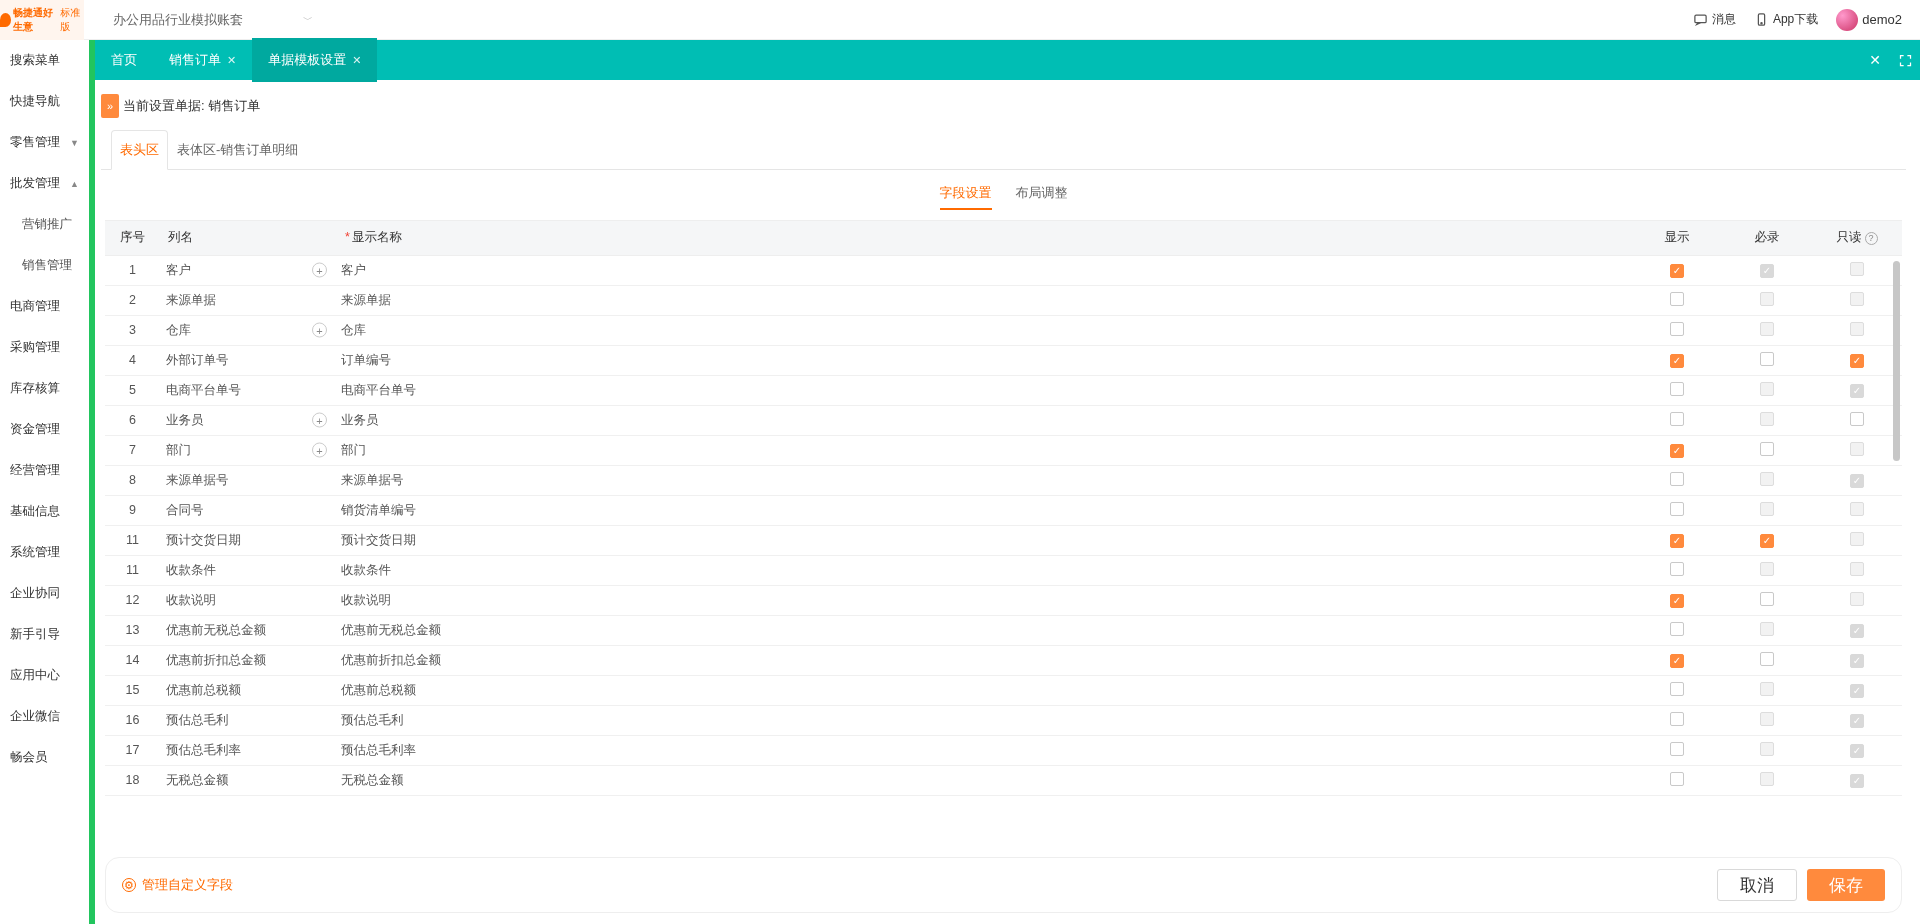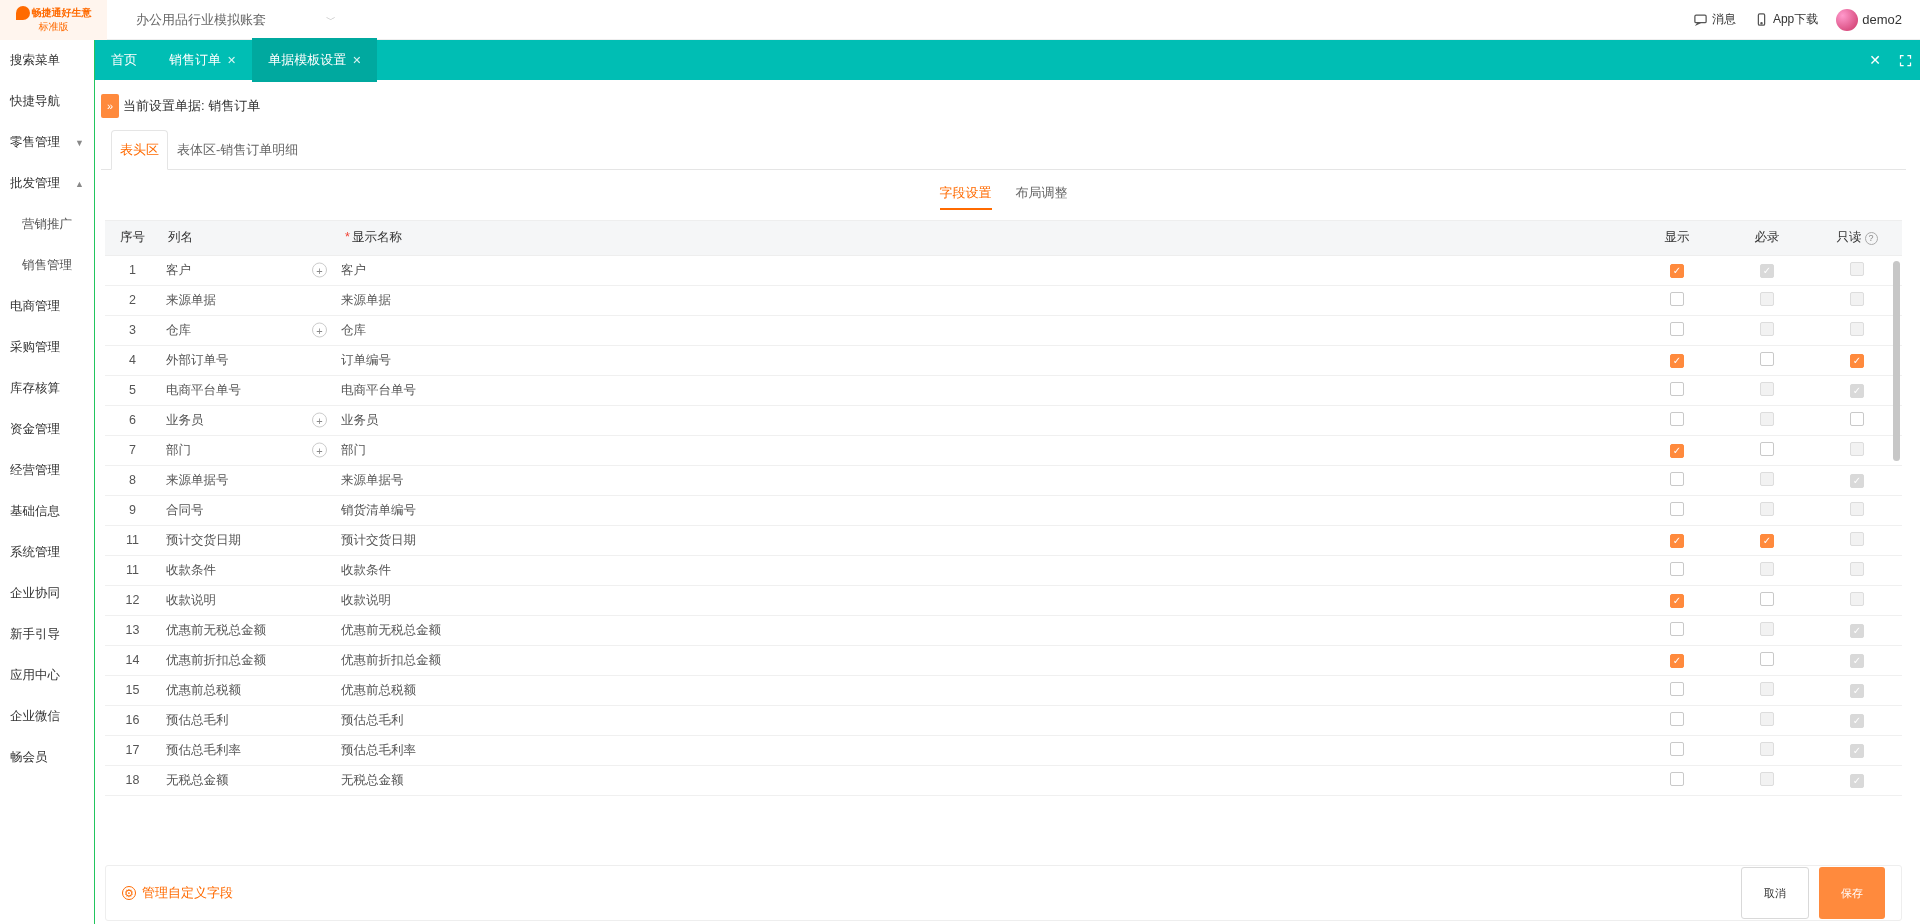--- a/index.html
+++ b/index.html
@@ -1,37 +1,37 @@
 <!DOCTYPE html>
 <html><head>
 <meta charset="utf-8">
 <style>
 * { margin: 0; padding: 0; box-sizing: border-box; }
 body { font-family: "Microsoft YaHei", "PingFang SC", sans-serif; font-size: 12px; color: #333; background: #fff; overflow: hidden; }
 
 
 .top-header { height: 40px; display: flex; align-items: center; border-bottom: 1px solid #eee; }
-.logo-box { width: 107px; height: 40px; display: flex; flex-direction: column; align-items: center; justify-content: center; background: #fff5ee; }
+.logo-box { width: 84px; height: 40px; display: flex; flex-direction: row; align-items: center; justify-content: center; background: #fff5ee; }
 .logo-row { display: flex; align-items: center; gap: 2px; }
 .logo-icon { width: 14px; height: 14px; background: #ff6a00; border-radius: 50% 50% 50% 0; position: relative; }
 .logo-text { font-size: 10px; color: #ff6a00; font-weight: bold; }
 .logo-sub { font-size: 10px; color: #ff6a00; }
 .org-name { margin-left: 29px; color: #666; font-size: 13px; display: flex; align-items: center; gap: 60px; }
 .org-caret { color: #bbb; font-size: 10px; }
 .top-spacer { flex: 1; }
 .top-actions { display: flex; align-items: center; gap: 18px; padding-right: 18px; }
 .top-action { display: flex; align-items: center; gap: 4px; color: #333; cursor: pointer; font-size: 12px; }
 .avatar { width: 22px; height: 22px; border-radius: 50%; background: radial-gradient(circle at 30% 30%, #f9c, #c36); }
 .user-name { font-size: 13px; }
 
 
 .main-wrap { display: flex; height: calc(100vh - 40px); }
 
 
-.sidebar { width: 95px; background: #fff; border-right: 1px solid #22c55e; overflow-y: auto; flex-shrink: 0; }
+.sidebar { width: 95px; background: #fff; border-right: 6px solid #22c55e; overflow-y: auto; flex-shrink: 0; }
 .side-item { padding: 12px 10px; font-size: 12.5px; color: #333; cursor: pointer; display: flex; align-items: center; justify-content: space-between; }
 .side-item.sub { padding-left: 22px; color: #555; }
 .side-caret { font-size: 9px; color: #888; }
 
 
 .content { flex: 1; display: flex; flex-direction: column; min-width: 0; }
 .tab-bar { height: 40px; background: #00beb4; display: flex; align-items: center; color: #fff; position: relative; }
 .tab { padding: 0 16px; height: 44px; line-height: 40px; font-size: 13px; display: flex; align-items: center; gap: 6px; cursor: pointer; }
 .tab.active { background: #00a99f; }
 .tab-close { font-size: 11px; opacity: .85; cursor: pointer; }
@@ -64,26 +64,26 @@
 .plus-btn { position: absolute; right: 8px; top: 50%; transform: translateY(-50%); width: 15px; height: 15px; border: 1px solid #ccc; border-radius: 50%; display: flex; align-items: center; justify-content: center; font-size: 11px; color: #888; cursor: pointer; background: #fff; }
 .help-q { display: inline-flex; width: 13px; height: 13px; border: 1px solid #aaa; border-radius: 50%; align-items: center; justify-content: center; font-size: 9px; color: #888; margin-left: 3px; }
 
 .chk { width: 14px; height: 14px; border: 1px solid #c9c9c9; border-radius: 2px; display: inline-flex; align-items: center; justify-content: center; background: #fff; cursor: pointer; }
 .chk.on { background: #ff8a3d; border-color: #ff8a3d; }
 .chk.on::after { content: "✓"; color: #fff; font-size: 10px; line-height: 1; }
 .chk.dis { background: #f2f2f2; border-color: #ddd; cursor: not-allowed; }
 .chk.dis.on { background: #d9d9d9; border-color: #d9d9d9; }
 .chk.dis.on::after { color: #fff; }
 
-.footer { height: 56px; border: 1px solid #eee; margin: 10px 4px 3px; border-radius: 3px; display: flex; align-items: center; padding: 0 16px; }
+.footer { height: 56px; border: 1px solid #eee; margin: 10px 4px 11px; border-radius: 14px; display: flex; align-items: center; padding: 0 16px; }
 .footer-left { display: flex; align-items: center; gap: 6px; color: #ff6a00; cursor: pointer; font-size: 13px; }
 .footer-gear { width: 14px; height: 14px; border: 1.5px solid #ff6a00; border-radius: 50%; position: relative; }
 .footer-gear::before { content: "⚙"; position: absolute; inset: 0; display: flex; align-items: center; justify-content: center; font-size: 11px; color: #ff6a00; }
 .footer-spacer { flex: 1; }
-.btn { height: 52px; padding: 0 22px; border-radius: 3px; font-size: 11px; cursor: pointer; display: inline-flex; align-items: center; }
+.btn { height: 32px; padding: 0 22px; border-radius: 3px; font-size: 17px; cursor: pointer; display: inline-flex; align-items: center; }
 .btn.default { border: 1px solid #d9d9d9; background: #fff; color: #333; margin-right: 10px; }
 .btn.primary { border: none; background: #ff8a3d; color: #fff; }
 
 .scroll-indicator { position: absolute; right: 2px; top: 40px; width: 7px; height: 200px; background: #c7c7c7; border-radius: 4px; }
 
 svg.ico { width: 15px; height: 15px; }
 </style>
 </head>
 <body>
 

